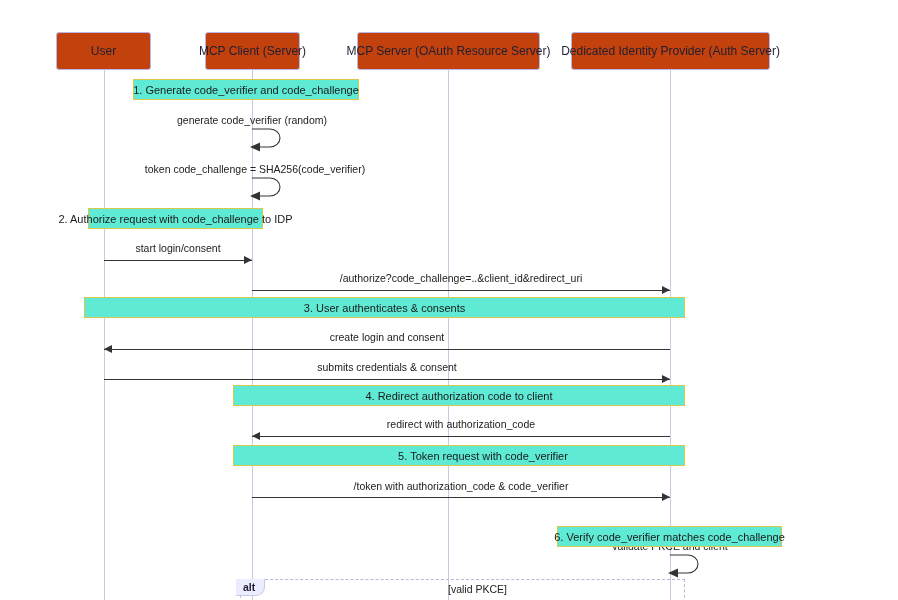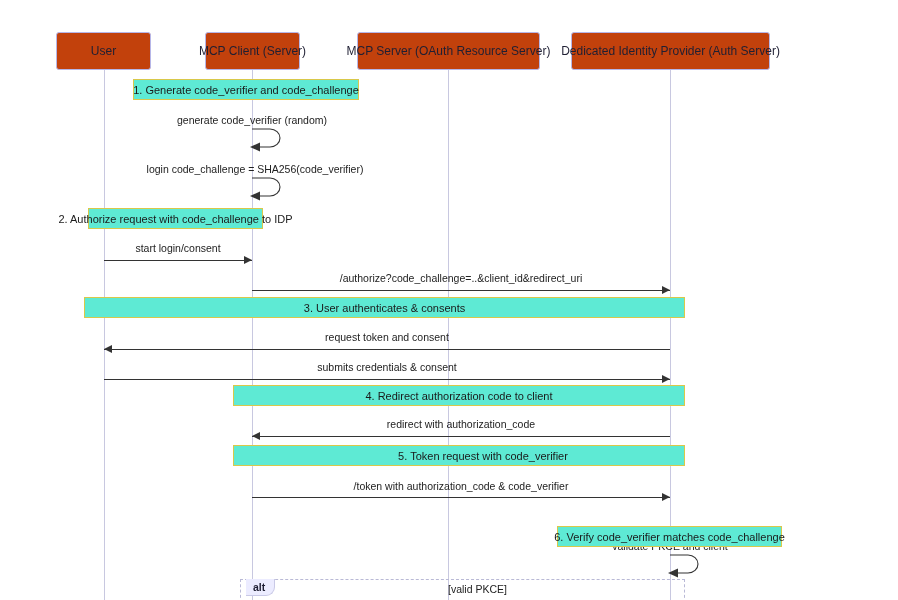--- a/index.html
+++ b/index.html
@@ -138,41 +138,41 @@
   <div class="actor-box" style="left:571px; top:32px; width:199px;">Dedicated Identity Provider (Auth Server)</div>
 
   <div class="note" style="left:133px; top:79px; width:226px;">1. Generate code_verifier and code_challenge</div>
 
   <div class="msg-label" style="left:152px; top:114px; width:200px;">generate code_verifier (random)</div>
   <svg class="selfloop" style="left:248px; top:126px;" width="40" height="26" viewBox="0 0 40 26">
     <path d="M4,3 L22,3 A10,9 0 0 1 22,21 L10,21" fill="none" stroke="#333333" stroke-width="1.1"></path>
     <polygon points="12,16.5 2,21 12,25.5" fill="#333333"></polygon>
   </svg>
 
-  <div class="msg-label" style="left:125px; top:163px; width:260px;">login code_challenge = SHA256(code_verifier)</div>
+  <div class="msg-label" style="left:125px; top:163px; width:260px;">token code_challenge = SHA256(code_verifier)</div>
   <svg class="selfloop" style="left:248px; top:175px;" width="40" height="26" viewBox="0 0 40 26">
     <path d="M4,3 L22,3 A10,9 0 0 1 22,21 L10,21" fill="none" stroke="#333333" stroke-width="1.1"></path>
     <polygon points="12,16.5 2,21 12,25.5" fill="#333333"></polygon>
   </svg>
 
   <div class="note overflow" style="left:88px; top:208px; width:175px;">
     <span>2. Authorize request with code_challenge to IDP</span>
   </div>
 
   <div class="msg-label" style="left:104px; top:242px; width:148px;">start login/consent</div>
   <div class="msg-line" style="left:104px; top:260px; width:148px;"></div>
   <div class="arrow-head right" style="left:244px; top:256px;"></div>
 
   <div class="msg-label" style="left:252px; top:272px; width:418px;">/authorize?code_challenge=..&amp;client_id&amp;redirect_uri</div>
   <div class="msg-line" style="left:252px; top:290px; width:418px;"></div>
   <div class="arrow-head right" style="left:662px; top:286px;"></div>
 
   <div class="note" style="left:84px; top:297px; width:601px;">3. User authenticates &amp; consents</div>
 
-  <div class="msg-label" style="left:104px; top:331px; width:566px;">request token and consent</div>
+  <div class="msg-label" style="left:104px; top:331px; width:566px;">create login and consent</div>
   <div class="msg-line" style="left:104px; top:349px; width:566px;"></div>
   <div class="arrow-head left" style="left:104px; top:345px;"></div>
 
   <div class="msg-label" style="left:104px; top:361px; width:566px;">submits credentials &amp; consent</div>
   <div class="msg-line" style="left:104px; top:379px; width:566px;"></div>
   <div class="arrow-head right" style="left:662px; top:375px;"></div>
 
   <div class="note" style="left:233px; top:385px; width:452px;">4. Redirect authorization code to client</div>
 
   <div class="msg-label" style="left:252px; top:418px; width:418px;">redirect with authorization_code</div>
@@ -187,18 +187,18 @@
 
   <div class="note" style="left:557px; top:526px; width:225px;">6. Verify code_verifier matches code_challenge</div>
 
   <div class="msg-label" style="left:570px; top:540px; width:200px;">validate PKCE and client</div>
   <svg class="selfloop" style="left:666px; top:552px;" width="40" height="26" viewBox="0 0 40 26">
     <path d="M4,3 L22,3 A10,9 0 0 1 22,21 L10,21" fill="none" stroke="#333333" stroke-width="1.1"></path>
     <polygon points="12,16.5 2,21 12,25.5" fill="#333333"></polygon>
   </svg>
 
   <div class="frag" style="left:240px; top:579px; width:445px; height:40px;"></div>
-  <div class="frag-tab" style="left:246px; top:579px;text-align:center;">
+  <div class="frag-tab" style="left:236px; top:579px;text-align:center;">
     <span>alt</span>
   </div>
   <div class="frag-cond" style="left:448px; top:583px;">[valid PKCE]</div>
 
 </div>
 
 </body></html>

